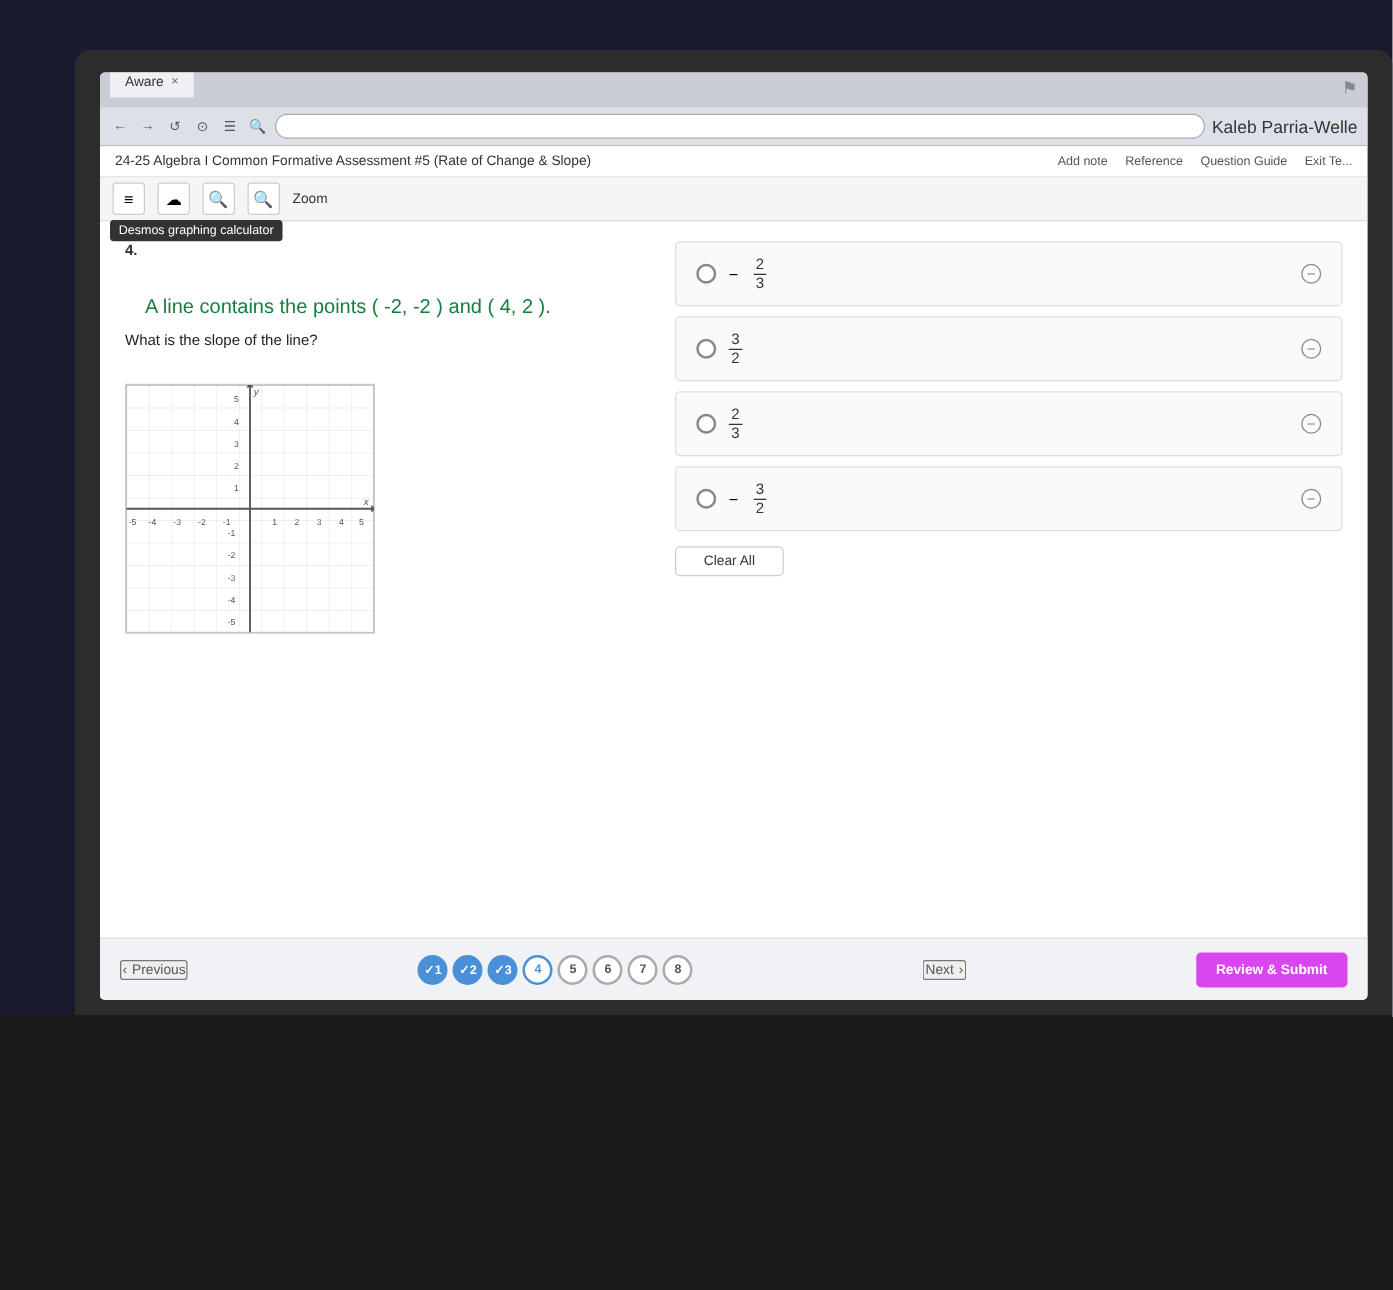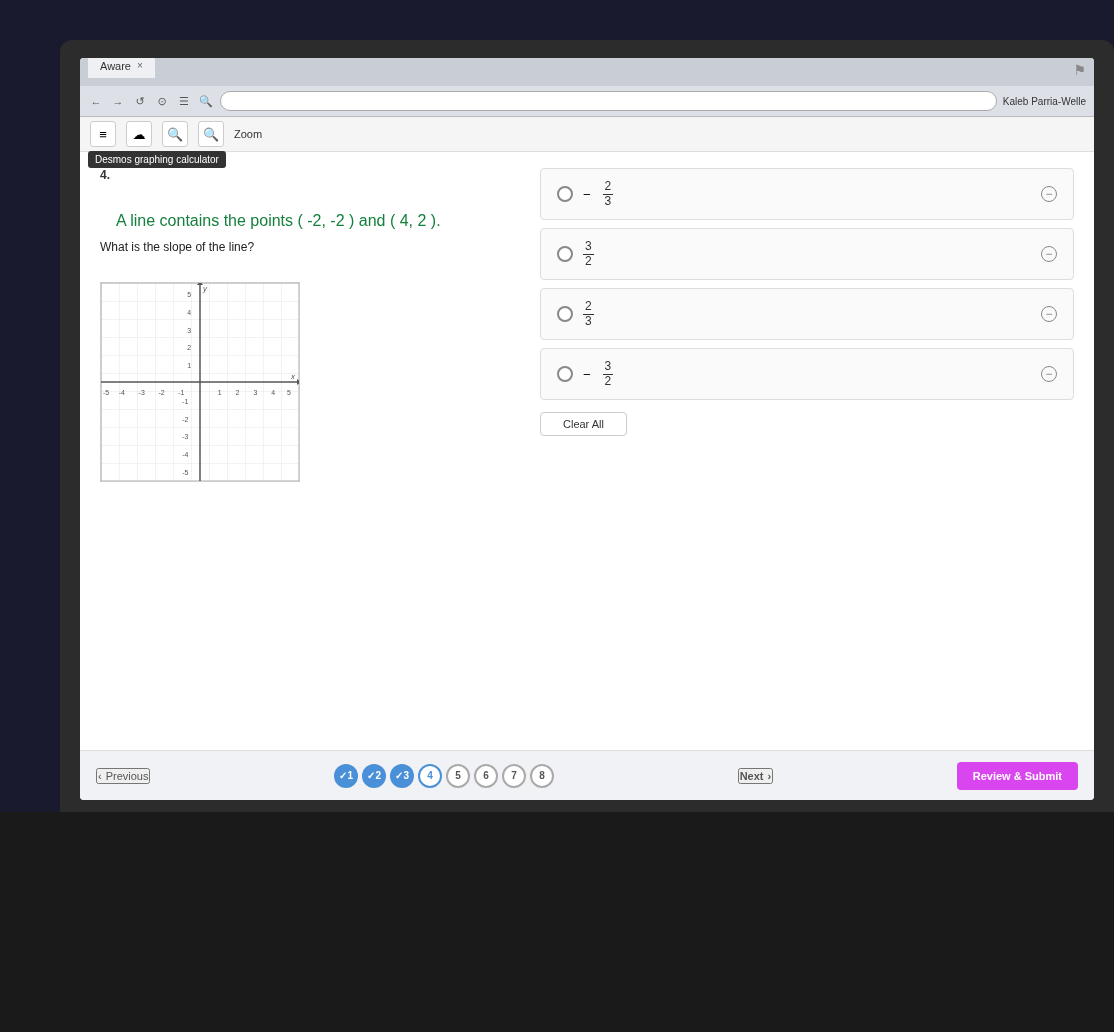--- a/index.html
+++ b/index.html
@@ -92,21 +92,21 @@
       border: 1px solid #aaa;
       border-radius: 10px;
       padding: 0 8px;
       font-size: 10px;
       color: #333;
       display: flex;
       align-items: center;
     }
 
     .user-name {
-      font-size: 10px;
+      font-size: 14px;
       color: #333;
       margin-left: auto;
     }
 
     
     .app-header {
       background: #fff;
       border-bottom: 1px solid #ddd;
       padding: 6px 12px;
       display: flex;
@@ -361,21 +361,20 @@
       color: #555;
     }
 
     .next-btn {
       font-size: 11px;
       color: #555;
       cursor: pointer;
       display: flex;
       align-items: center;
       gap: 4px;
-      font-weight: bold;
     }
 
     .review-submit-btn {
       background: #d946ef;
       color: #fff;
       border: none;
       border-radius: 4px;
       padding: 8px 16px;
       font-size: 11px;
       font-weight: bold;
@@ -419,20 +418,29 @@
         <span class="nav-btn">→</span>
         <span class="nav-btn">↺</span>
         <span class="nav-btn">⊙</span>
         <span class="nav-btn">☰</span>
         <span class="nav-btn">🔍</span>
         <div class="url-bar"></div>
         <span class="user-name">Kaleb Parria-Welle</span>
       </div>
     </div>
 
+    <div class="app-header">
+      <span class="app-title">24-25 Algebra I Common Formative Assessment #5 (Rate of Change &amp; Slope)</span>
+      <div class="header-actions">
+        <span class="header-btn">Add note</span>
+        <span class="header-btn">Reference</span>
+        <span class="header-btn">Question Guide</span>
+        <span class="header-btn">Exit Te...</span>
+      </div>
+    </div>
 
     <div class="toolbar">
       <div class="tool-btn">≡</div>
       <div class="tool-btn">☁</div>
       <div class="tool-btn">🔍</div>
       <div class="tool-btn">🔍</div>
       <span class="zoom-label">Zoom</span>
       <div class="desmos-tooltip">Desmos graphing calculator</div>
     </div>
 

